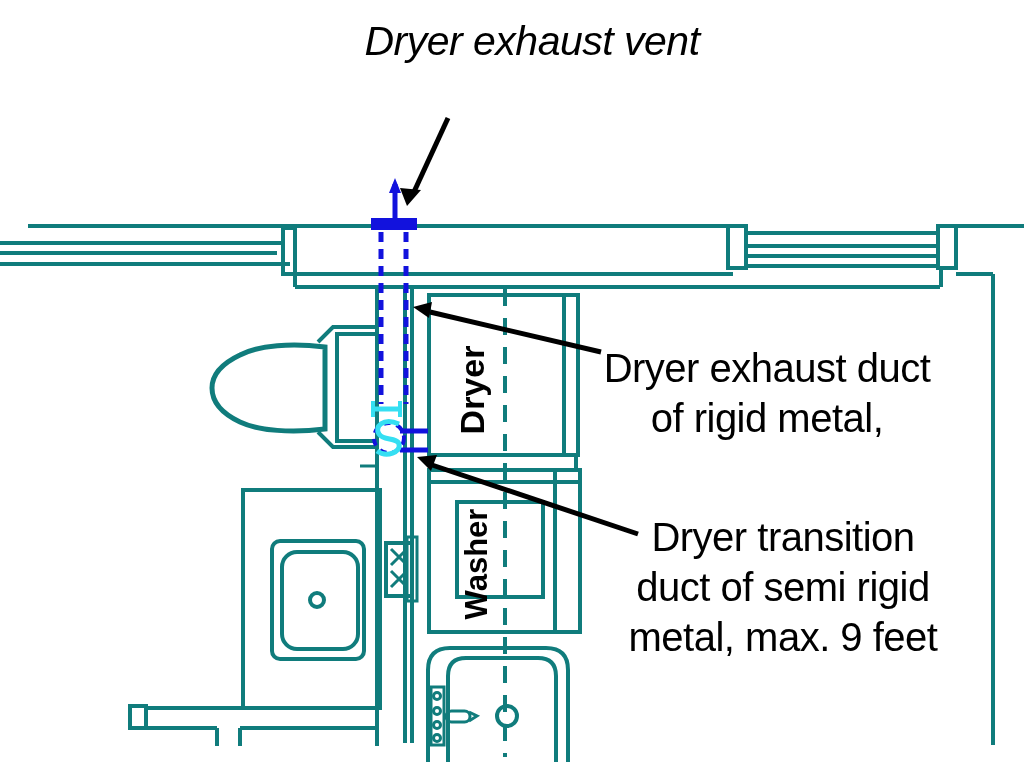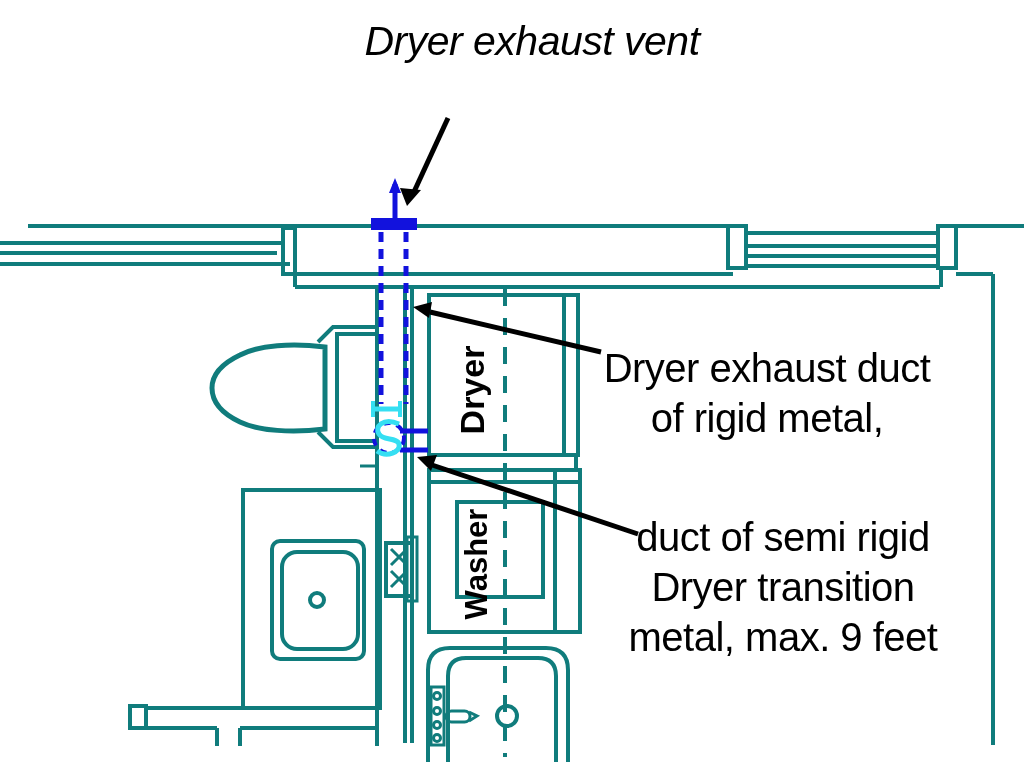--- a/index.html
+++ b/index.html
@@ -188,20 +188,20 @@
 <div class="label label-big" style="left:532px;top:16px;">
   <div>Dryer exhaust vent</div>
 </div>
 
 <div class="label label-side" style="left:767px;top:326px;margin-top:17px;">
   <div>Dryer exhaust duct</div>
   <div>of rigid metal,</div>
 </div>
 
 <div class="label label-side" style="left:783px;top:512px;">
+  <div>Dryer transition</div>
   <div>duct of semi rigid</div>
-  <div>Dryer transition</div>
   <div>metal, max. 9 feet</div>
 </div>
 
 <div class="appliance" style="left:472px;top:390px;">Dryer</div>
 
 <div class="appliance washer" style="left:477px;top:564px;">Washer</div>
 
 </body></html>

